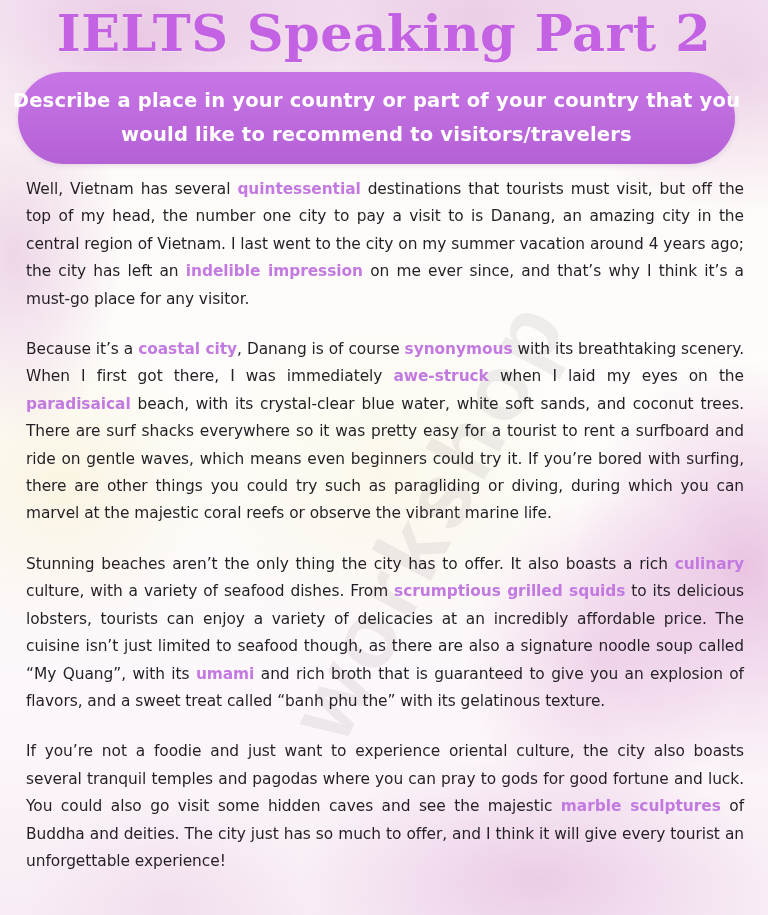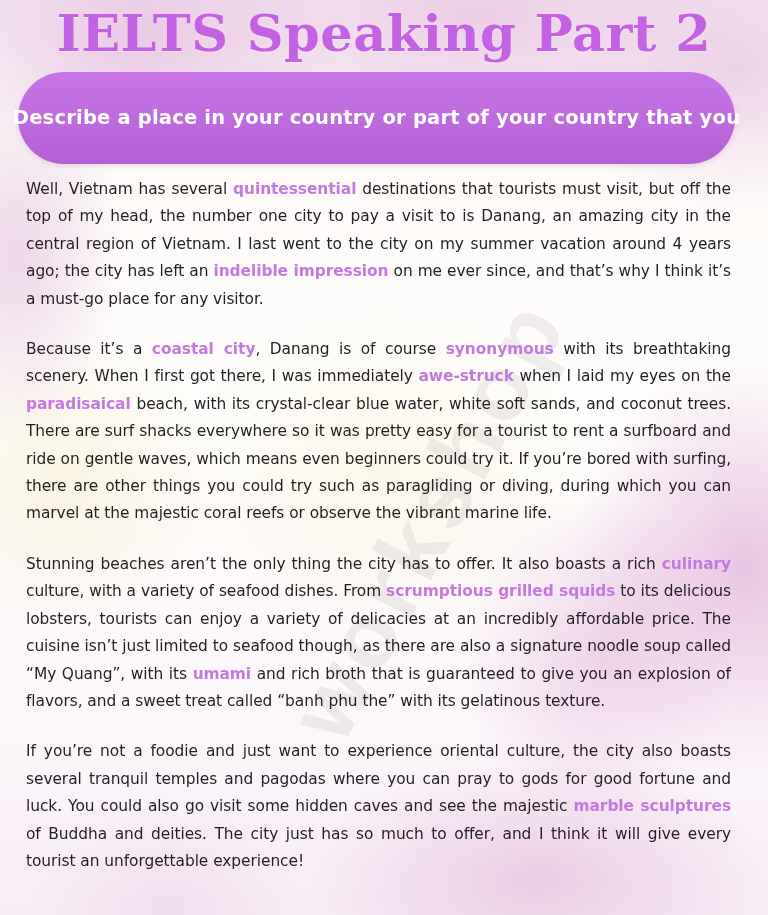--- a/index.html
+++ b/index.html
@@ -101,21 +101,21 @@
     width: 718px;
   }
 
   .para {
     font-family: "DejaVu Sans", sans-serif;
     font-size: 15.4px;
     line-height: 27.4px;
     color: #231f24;
     text-align: justify;
     text-justify: inter-word;
-    margin: 0 13px 23px 0;
+    margin: 0 0 23px 0;
     letter-spacing: -0.05px;
   }
   .para:last-of-type { margin-bottom: 0; }
 
   .hl {
     color: #c37ae0;
     font-weight: bold;
   }
 
   #byline {
@@ -134,20 +134,21 @@
 <body>
 
 <div id="page">
 
   <div id="watermark">workshop</div>
 
   <div id="title" style="color: rgb(196, 98, 228);">IELTS Speaking Part 2</div>
 
   <div id="banner" style="background: linear-gradient(rgb(199, 117, 230) 0%, rgb(181, 97, 214) 100%);">
     <div class="bline">Describe a place in your country or part of your country that you</div>
+    <div class="bline">would like to recommend to visitors/travelers</div>
   </div>
 
   <div id="body">
     <p class="para">Well, Vietnam has several <span class="hl" style="color: rgb(195, 122, 224);">quintessential</span> destinations that tourists must visit, but off the top of my head, the number one city to pay a visit to is Danang, an amazing city in the central region of Vietnam. I last went to the city on my summer vacation around 4 years ago; the city has left an <span class="hl" style="color: rgb(195, 122, 224);">indelible impression</span> on me ever since, and that’s why I think it’s a must-go place for any visitor.</p>
     <p class="para">Because it’s a <span class="hl" style="color: rgb(195, 122, 224);">coastal city</span>, Danang is of course <span class="hl" style="color: rgb(195, 122, 224);">synonymous</span> with its breathtaking scenery. When I first got there, I was immediately <span class="hl" style="color: rgb(195, 122, 224);">awe-struck</span> when I laid my eyes on the <span class="hl" style="color: rgb(195, 122, 224);">paradisaical</span> beach, with its crystal-clear blue water, white soft sands, and coconut trees. There are surf shacks everywhere so it was pretty easy for a tourist to rent a surfboard and ride on gentle waves, which means even beginners could try it. If you’re bored with surfing, there are other things you could try such as paragliding or diving, during which you can marvel at the majestic coral reefs or observe the vibrant marine life.</p>
     <p class="para">Stunning beaches aren’t the only thing the city has to offer. It also boasts a rich <span class="hl" style="color: rgb(195, 122, 224);">culinary</span> culture, with a variety of seafood dishes. From <span class="hl" style="color: rgb(195, 122, 224);">scrumptious grilled squids</span> to its delicious lobsters, tourists can enjoy a variety of delicacies at an incredibly affordable price. The cuisine isn’t just limited to seafood though, as there are also a signature noodle soup called “My Quang”, with its <span class="hl" style="color: rgb(195, 122, 224);">umami</span> and rich broth that is guaranteed to give you an explosion of flavors, and a sweet treat called “banh phu the” with its gelatinous texture.</p>
     <p class="para">If you’re not a foodie and just want to experience oriental culture, the city also boasts several tranquil temples and pagodas where you can pray to gods for good fortune and luck. You could also go visit some hidden caves and see the majestic <span class="hl" style="color: rgb(195, 122, 224);">marble sculptures</span> of Buddha and deities. The city just has so much to offer, and I think it will give every tourist an unforgettable experience!</p>
   </div>
 
 

